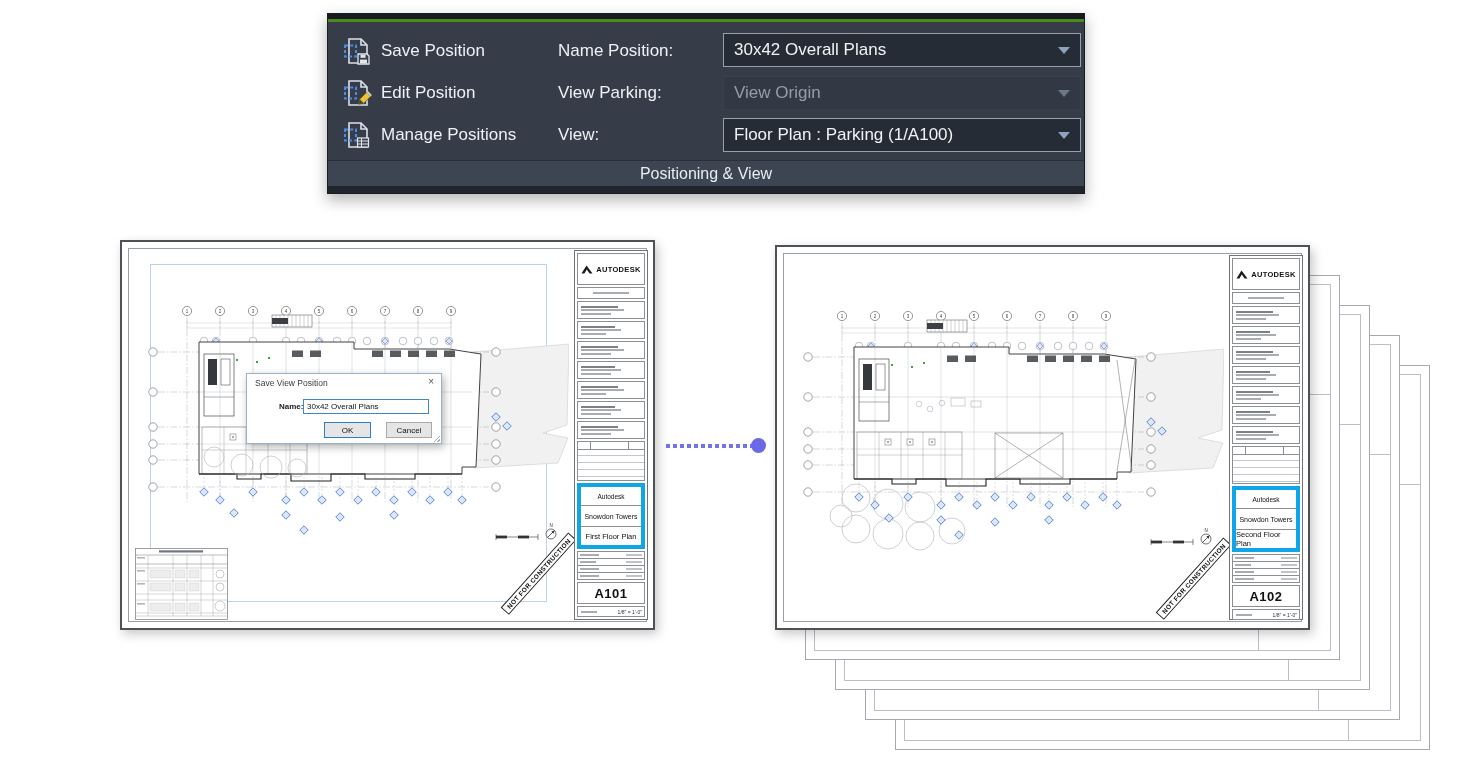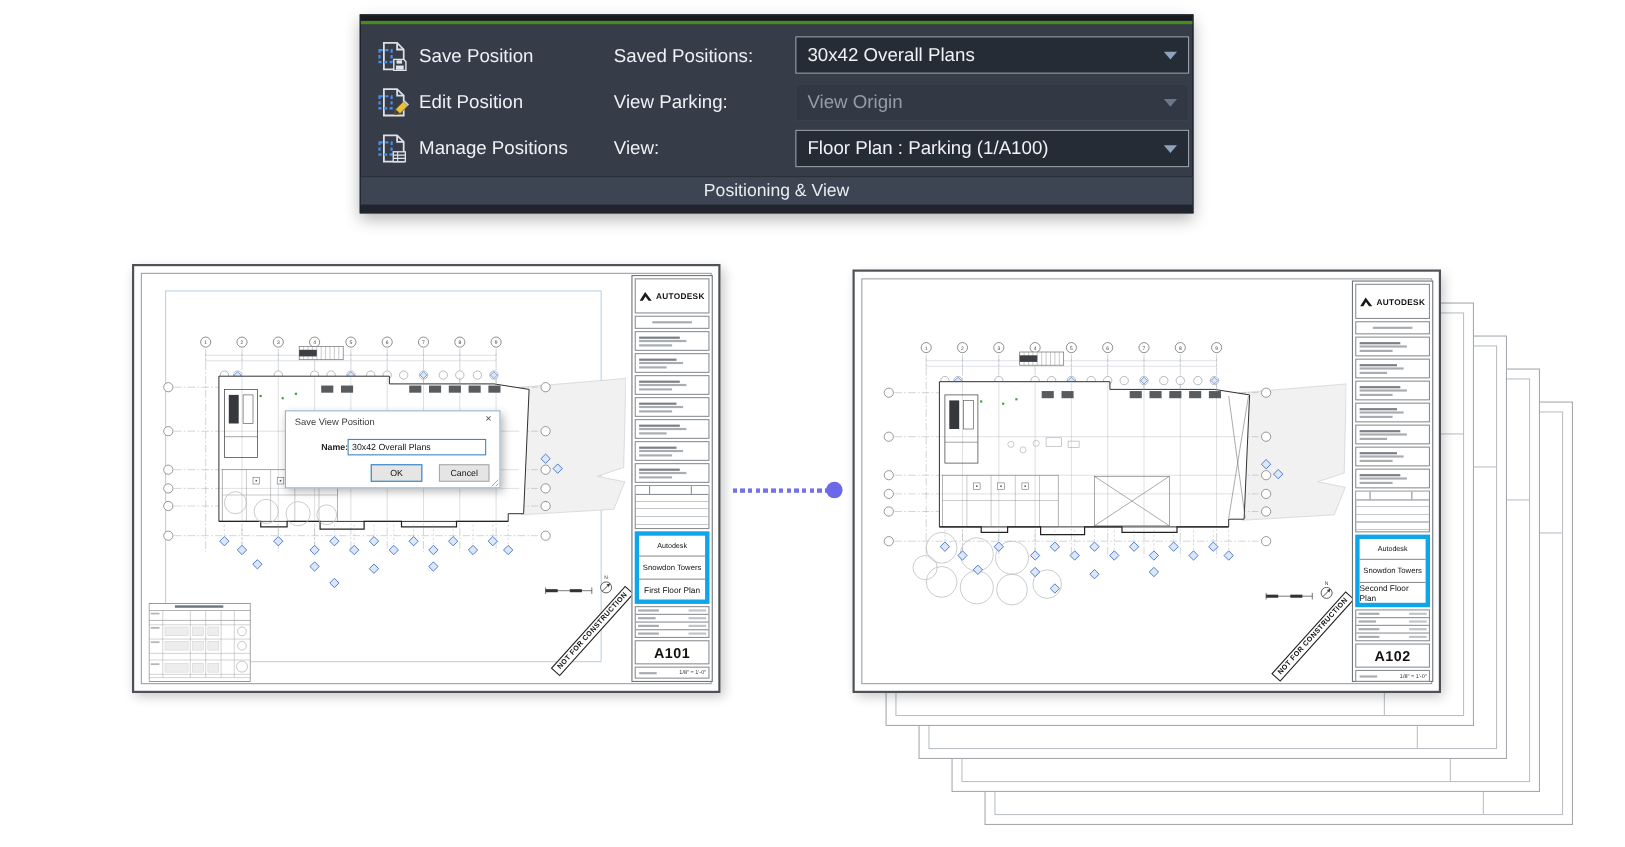--- a/index.html
+++ b/index.html
@@ -65,21 +65,21 @@
   .cell-title{height:18px;font-size:7.5px;border-top:1px solid #8b8f94;}
   .tb-info{margin:0 2px 2px;border:1px solid #8b8f94;flex:0 0 auto;}
   .tb-info .row{display:flex;justify-content:space-between;align-items:center;height:6px;border-bottom:1px solid #8b8f94;padding:0 1px;}
   .tb-info .row:last-child{border-bottom:none;}
   .tb-num{margin:0 2px 2px;border:1px solid #8b8f94;height:20px;display:flex;align-items:center;justify-content:center;
           font-size:13px;font-weight:bold;color:#111;letter-spacing:.5px;flex:0 0 auto;}
   .tb-scale{margin:0 2px 2px;border:1px solid #8b8f94;height:9px;display:flex;align-items:center;justify-content:space-between;
             padding:0 2px;font-size:5px;color:#333;flex:0 0 auto;}
 
   
-  .dialog{position:absolute;left:259px;top:373px;width:196px;height:71px;background:#fff;border:1px solid #96b3c8;
+  .dialog{position:absolute;left:246px;top:373px;width:196px;height:71px;background:#fff;border:1px solid #96b3c8;
           box-shadow:2px 3px 8px rgba(0,0,0,.30);box-sizing:border-box;z-index:30;}
   .dlg-title{position:absolute;left:8px;top:4px;font-size:8.5px;color:#3a3a3a;}
   .dlg-close{position:absolute;right:7px;top:3px;font-size:10px;color:#555;line-height:10px;cursor:default;}
   .dlg-name-label{position:absolute;left:32px;top:28px;font-size:8px;font-weight:bold;color:#222;}
   .dlg-input{position:absolute;left:56px;top:25px;width:126px;height:15px;border:1px solid #3f87c5;box-sizing:border-box;
              font-size:8px;padding:0 3px;display:flex;align-items:center;color:#111;background:#fff;white-space:nowrap;overflow:hidden;}
   .dlg-btn{position:absolute;top:48px;height:16px;display:flex;align-items:center;justify-content:center;
            background:#e5e5e5;font-size:8px;color:#111;box-sizing:border-box;cursor:default;}
   .dlg-ok{left:77px;width:47px;border:1px solid #2d7ec3;}
   .dlg-cancel{left:139px;width:46px;border:1px solid #a9a9a9;}
@@ -132,21 +132,21 @@
         <path d="M19,3 v6 h6" fill="none" stroke="#dde1e7" stroke-width="1.6"></path>
         <rect x="3" y="9.5" width="11" height="11" fill="none" stroke="#4c8be8" stroke-width="2" stroke-dasharray="3 2.2"></rect>
         <rect x="15.5" y="18" width="11" height="9" fill="#39404b" stroke="#e2e6ec" stroke-width="1.2"></rect>
         <line x1="15.5" y1="21" x2="26.5" y2="21" stroke="#e2e6ec" stroke-width="1"></line>
         <line x1="15.5" y1="24" x2="26.5" y2="24" stroke="#e2e6ec" stroke-width="1"></line>
         <line x1="19.5" y1="18" x2="19.5" y2="27" stroke="#e2e6ec" stroke-width="1"></line>
       </svg>
       <span class="rb-btn-label">Manage Positions</span>
     </div>
 
-    <div class="fld-label r1" style="top:20px">Saved Positions:</div>
+    <div class="fld-label r1" style="top:20px">Name Position:</div>
     <div class="dd" style="top:19px">
       <span class="txt">30x42 Overall Plans</span>
       <span class="chev"></span>
     </div>
 
     <div class="fld-label" style="top:62px">View Parking:</div>
     <div class="dd disabled" style="top:62px">
       <span class="txt">View Origin</span>
       <span class="chev"></span>
     </div>

